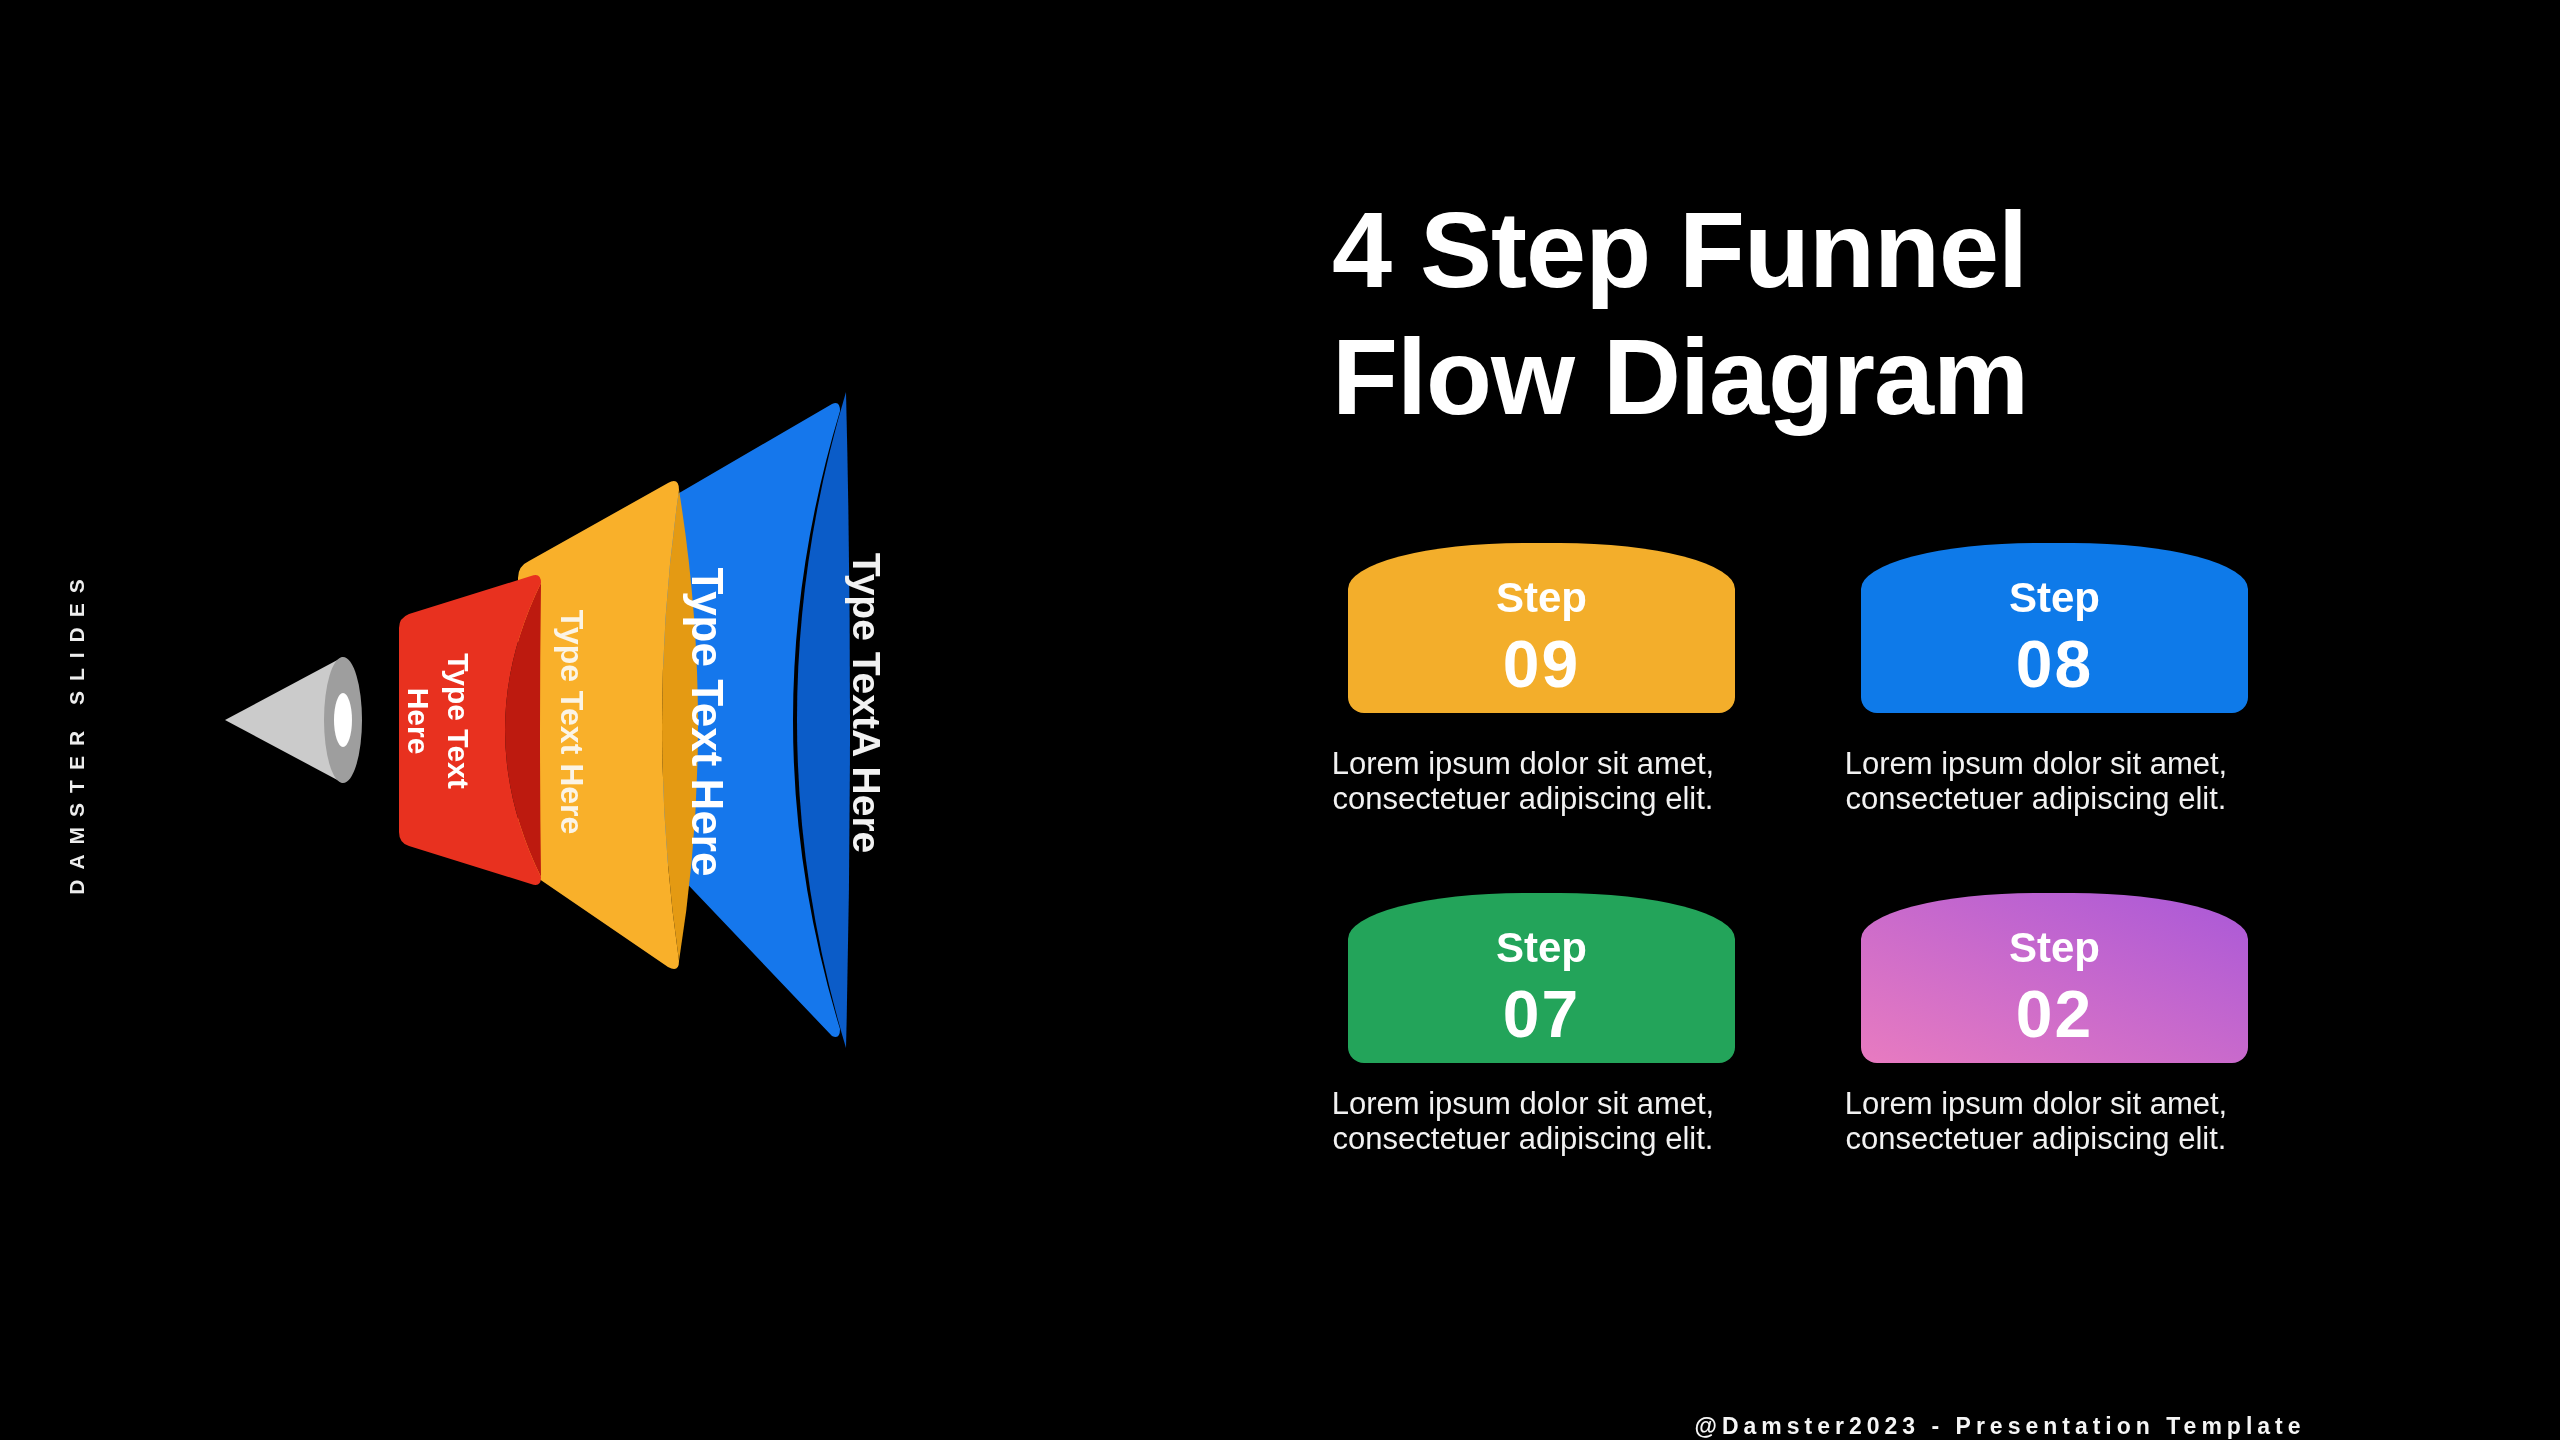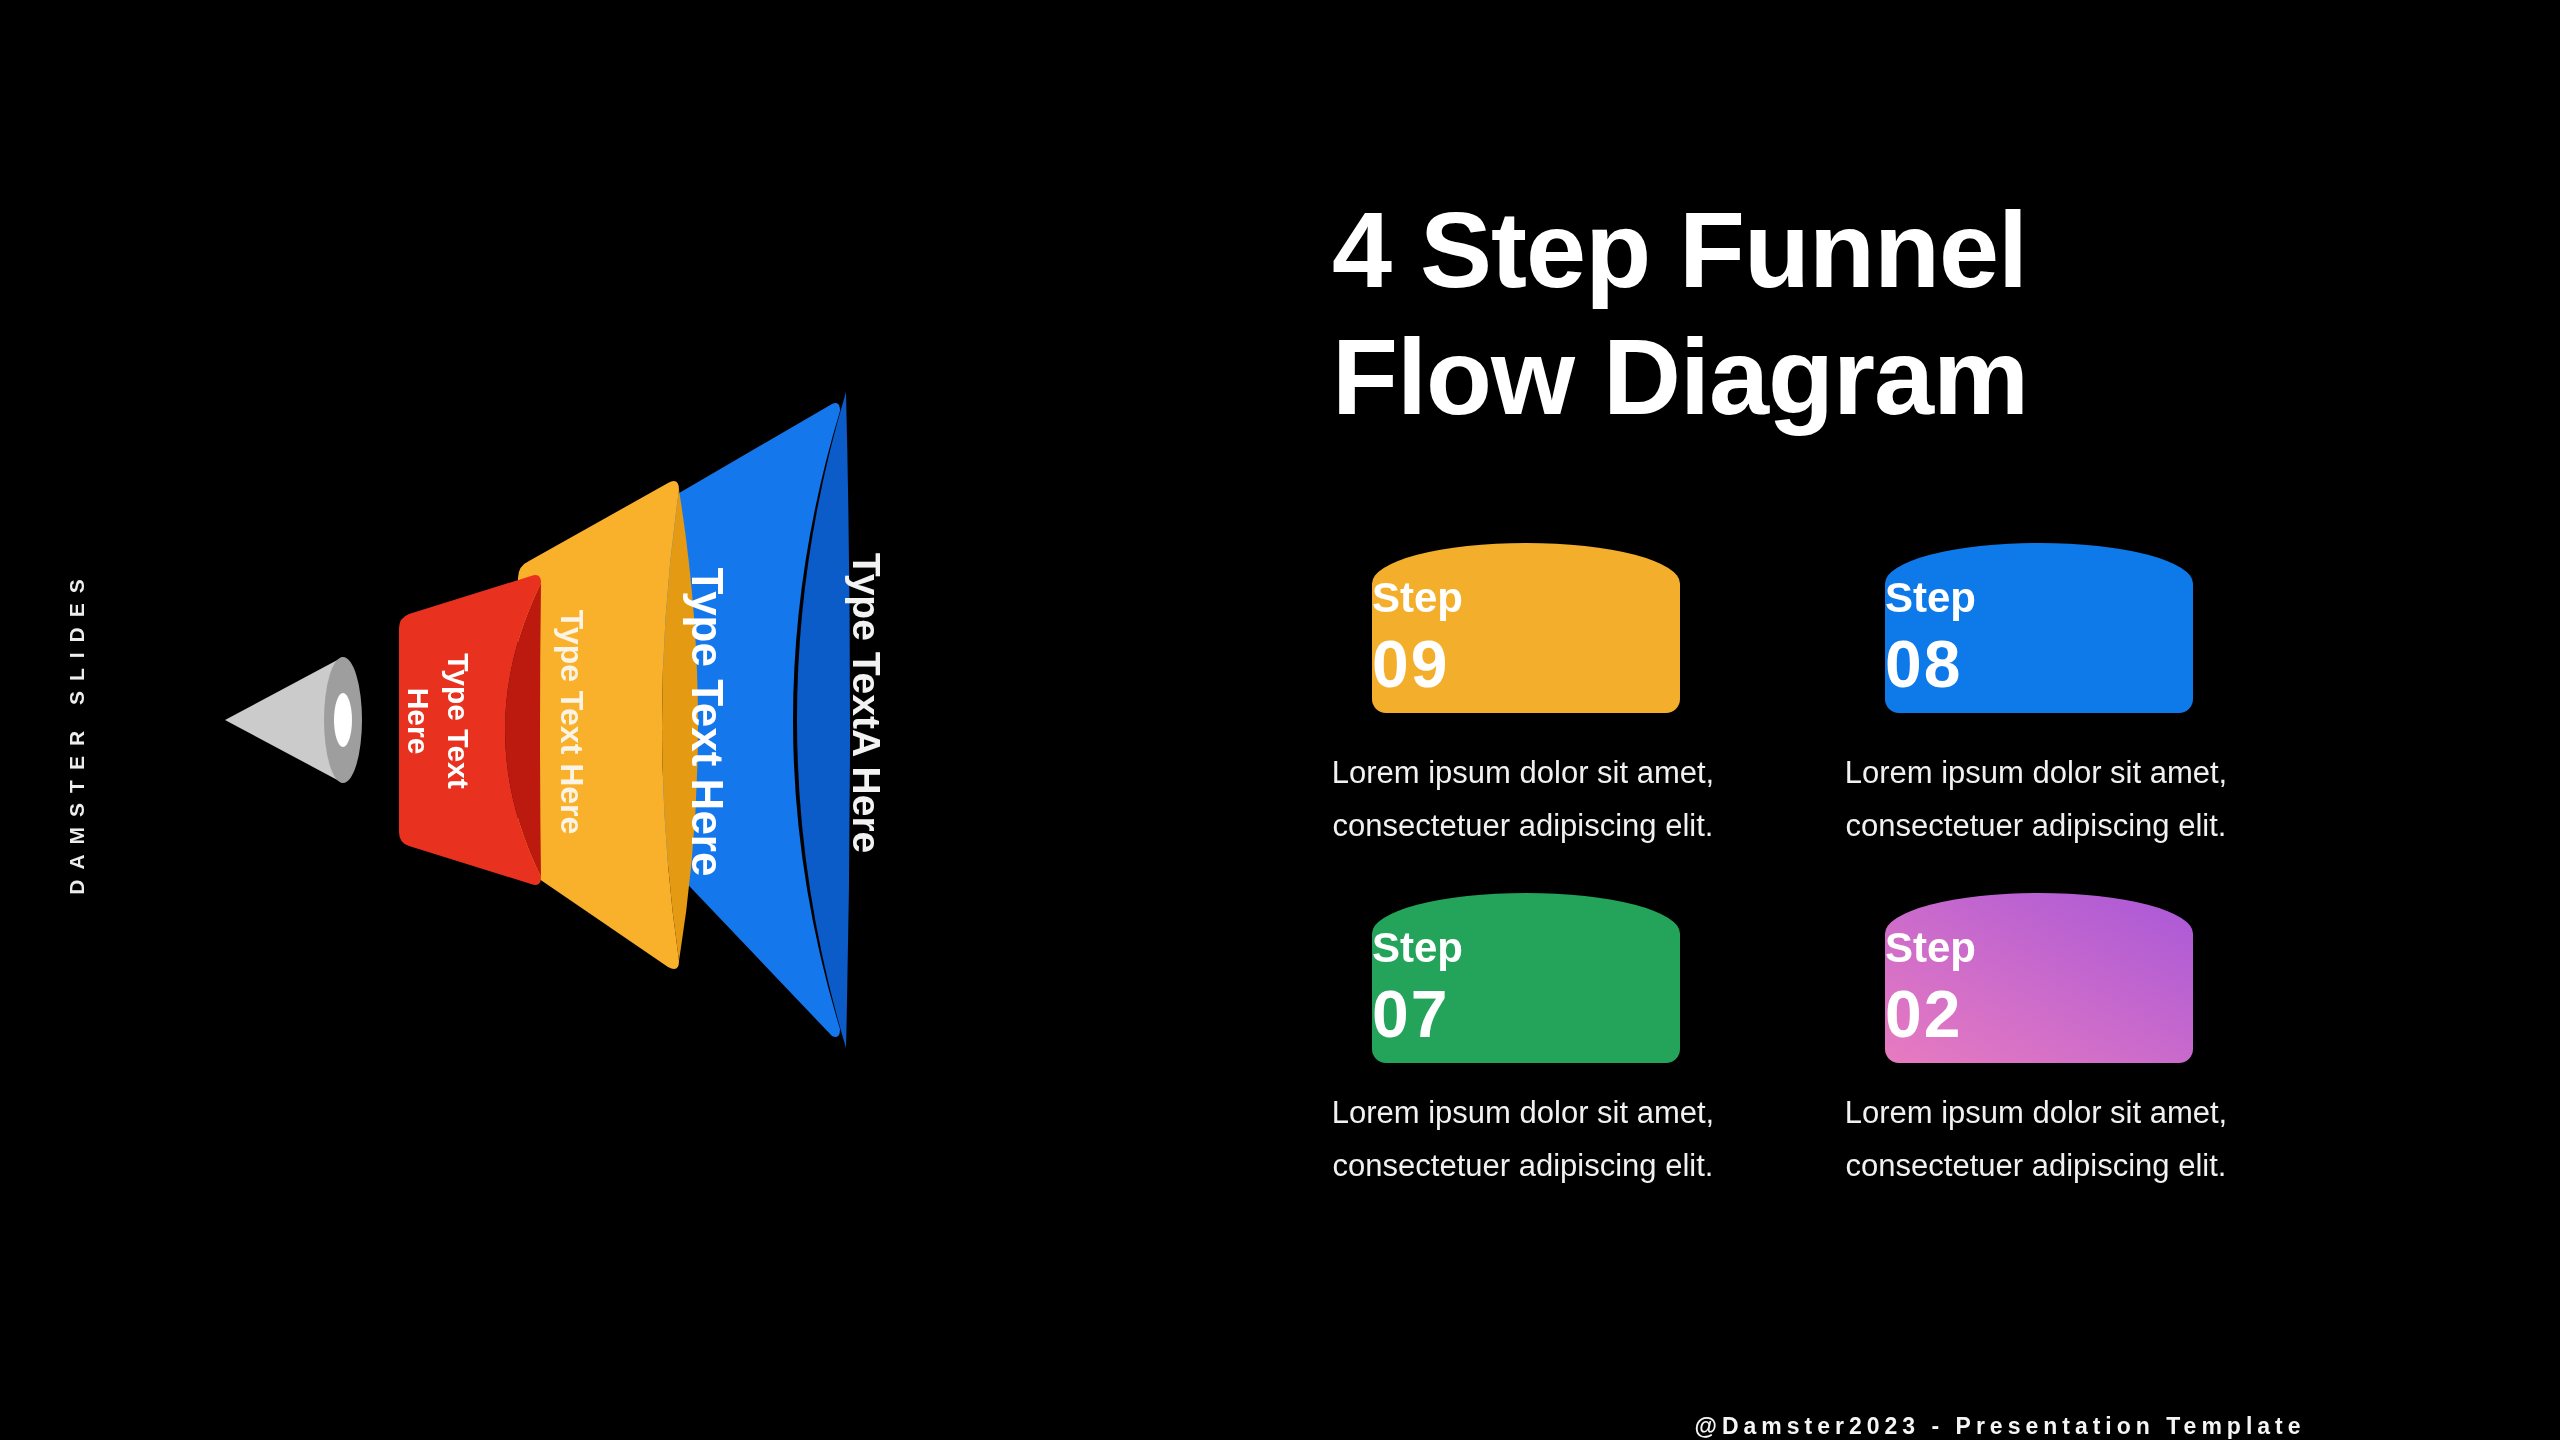--- a/index.html
+++ b/index.html
@@ -68,32 +68,31 @@
     color: #FFFFFF;
     font-size: 108px;
     line-height: 127px;
     font-weight: 700;
     letter-spacing: -1px;
   }
 
   
   .step-card {
     position: absolute;
-    width: 308px;
+    width: 387px;
     height: 170px;
     border-radius: 175px 175px 16px 16px / 46px 46px 16px 16px;
     background: linear-gradient(to top right, var(--g1), var(--g2));
     display: flex;
     flex-direction: column;
-    align-items: flex-start;
+    align-items: center;
     padding-top: 32px;
     box-sizing: border-box;
     color: #fff;
     text-align: center;
-    margin-left: 24px;
   }
   .step-card .step-label {
     font-size: 42px;
     font-weight: 700;
     line-height: 46px;
   }
   .step-card .step-number {
     font-size: 66px;
     font-weight: 800;
     line-height: 70px;
@@ -105,21 +104,21 @@
   .card-3 { left: 1348px; top: 893px; }
   .card-4 { left: 1861px; top: 893px; }
 
   
   .step-desc {
     position: absolute;
     width: 470px;
     text-align: center;
     color: #F1F1F1;
     font-size: 31px;
-    line-height: 53px;
+    line-height: 35px;
     font-weight: 400;
   }
   .desc-1 { left: 1288px; top: 746px; }
   .desc-2 { left: 1801px; top: 746px; }
   .desc-3 { left: 1288px; top: 1086px; }
   .desc-4 { left: 1801px; top: 1086px; }
 
   
   .footer-credit {
     position: absolute;

